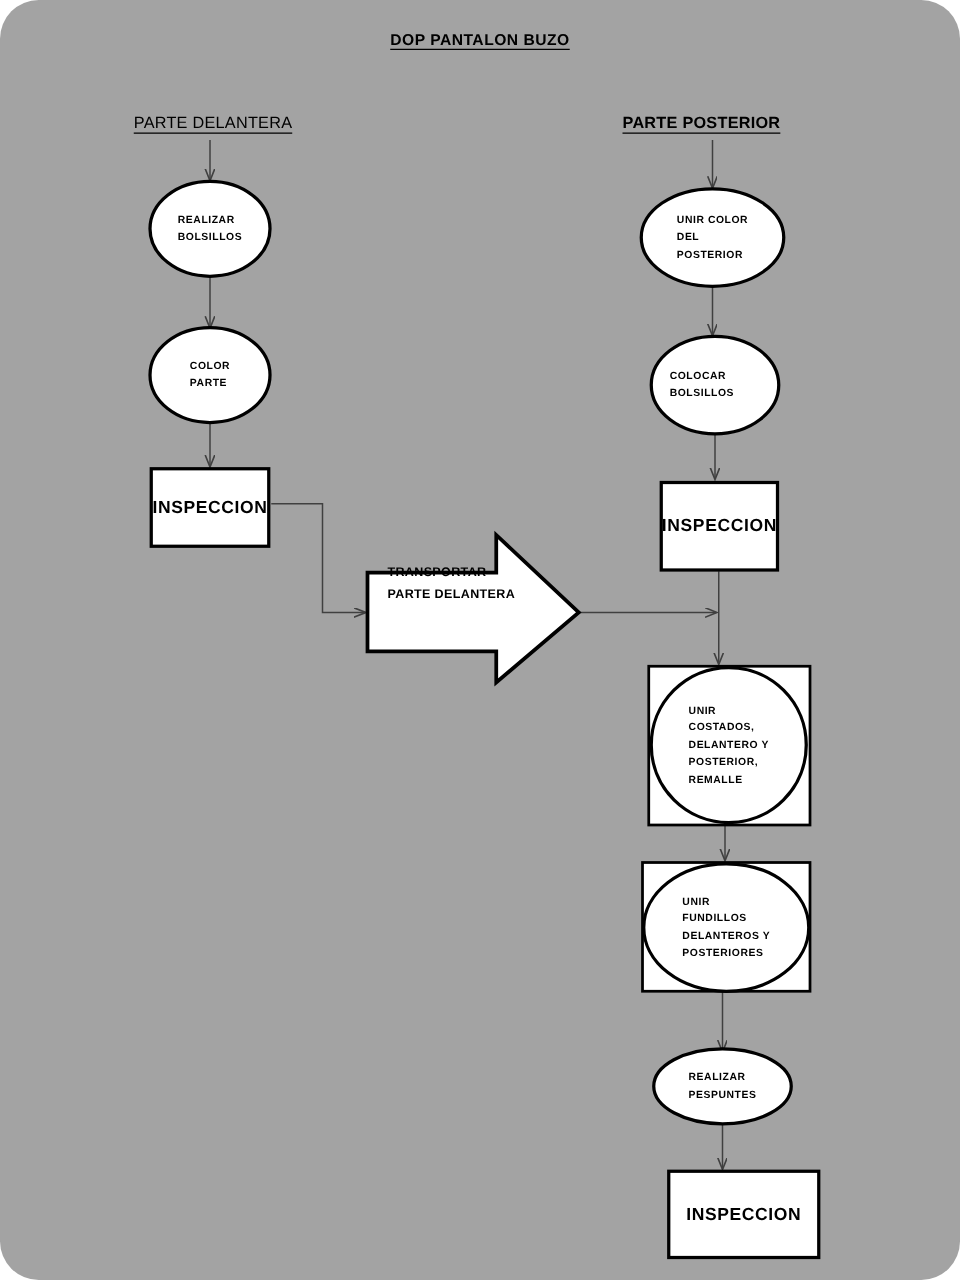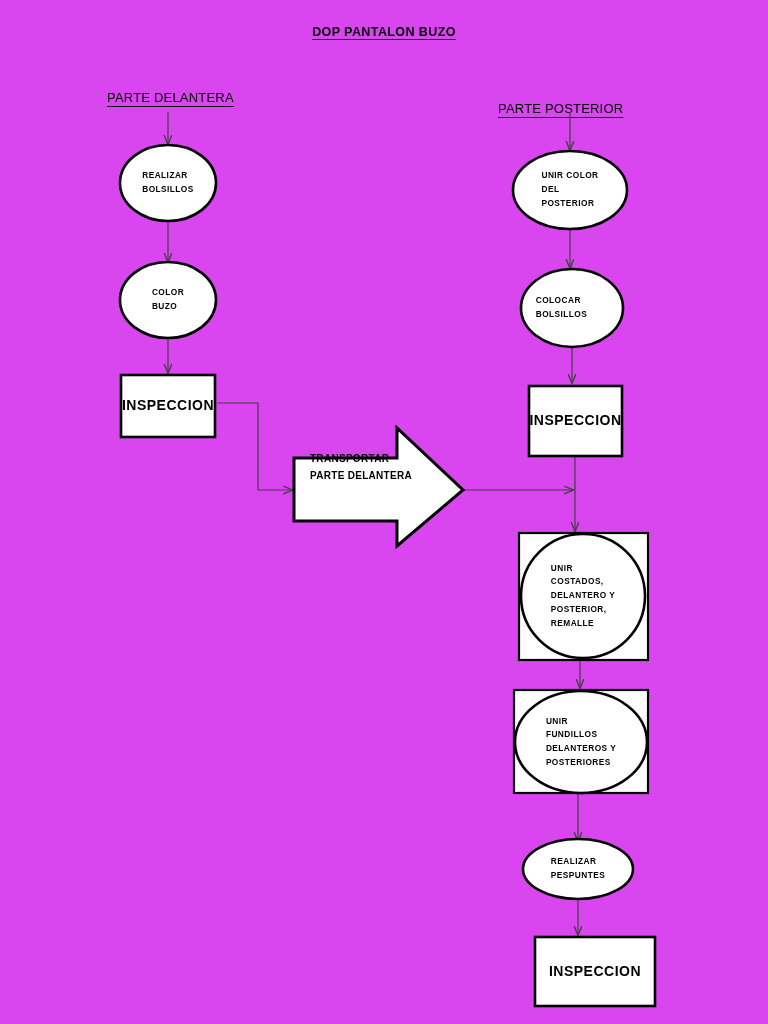--- a/index.html
+++ b/index.html
@@ -9,22 +9,23 @@
     background: #ffffff;
   }
   body {
     font-family: "Liberation Sans", sans-serif;
     color: #000000;
   }
   #page {
     position: relative;
     width: 768px;
     height: 1024px;
-    background: #d946ef;
+    background: #a3a3a3;
     overflow: hidden;
+    border-radius: 31px;
   }
   #diagram {
     position: absolute;
     left: 0;
     top: 0;
     width: 768px;
     height: 1024px;
   }
   .doc-title {
     position: absolute;
@@ -41,21 +42,21 @@
   .col-header {
     position: absolute;
     font-size: 13px;
     font-weight: normal;
     letter-spacing: 0.2px;
     text-decoration: underline;
     text-underline-offset: 4px;
     white-space: nowrap;
   }
   #header-delantera { left: 107px; top: 90px; }
-  #header-posterior { left: 498px; top: 101px; }
+  #header-posterior { left: 498px; top: 90px; font-weight: bold; }
 
   .node-label {
     position: absolute;
     font-size: 8.3px;
     font-weight: bold;
     letter-spacing: 0.45px;
     line-height: 1.65;
     white-space: pre-line;
     display: flex;
     align-items: center;
@@ -121,21 +122,21 @@
     <rect x="514" y="690" width="134" height="103" fill="#ffffff" stroke="#000000" stroke-width="2.2"></rect>
     <ellipse cx="581" cy="742" rx="66" ry="51" fill="#ffffff" stroke="#000000" stroke-width="2.6"></ellipse>
 
     <ellipse cx="578" cy="869" rx="55" ry="30" fill="#ffffff" stroke="#000000" stroke-width="2.6"></ellipse>
     <rect x="535" y="937" width="120" height="69" fill="#ffffff" stroke="#000000" stroke-width="2.6"></rect>
   </svg>
 
   <div class="node-label" style="left:120px; top:153px; width:96px; height:60px;">REALIZAR
 BOLSILLOS</div>
   <div class="node-label" style="left:120px; top:270px; width:96px; height:60px;">COLOR
-BUZO</div>
+PARTE</div>
   <div class="node-label label-big" style="left:121px; top:375px; width:94px; height:62px;">INSPECCION</div>
 
   <div class="node-label label-transport" style="left:296px; top:436px; width:130px; height:62px;">TRANSPORTAR
 PARTE DELANTERA</div>
 
   <div class="node-label" style="left:514px; top:155px; width:112px; height:70px;">UNIR COLOR
 DEL
 POSTERIOR</div>
   <div class="node-label" style="left:522px; top:278px; width:79px; height:60px;">COLOCAR
 BOLSILLOS</div>

